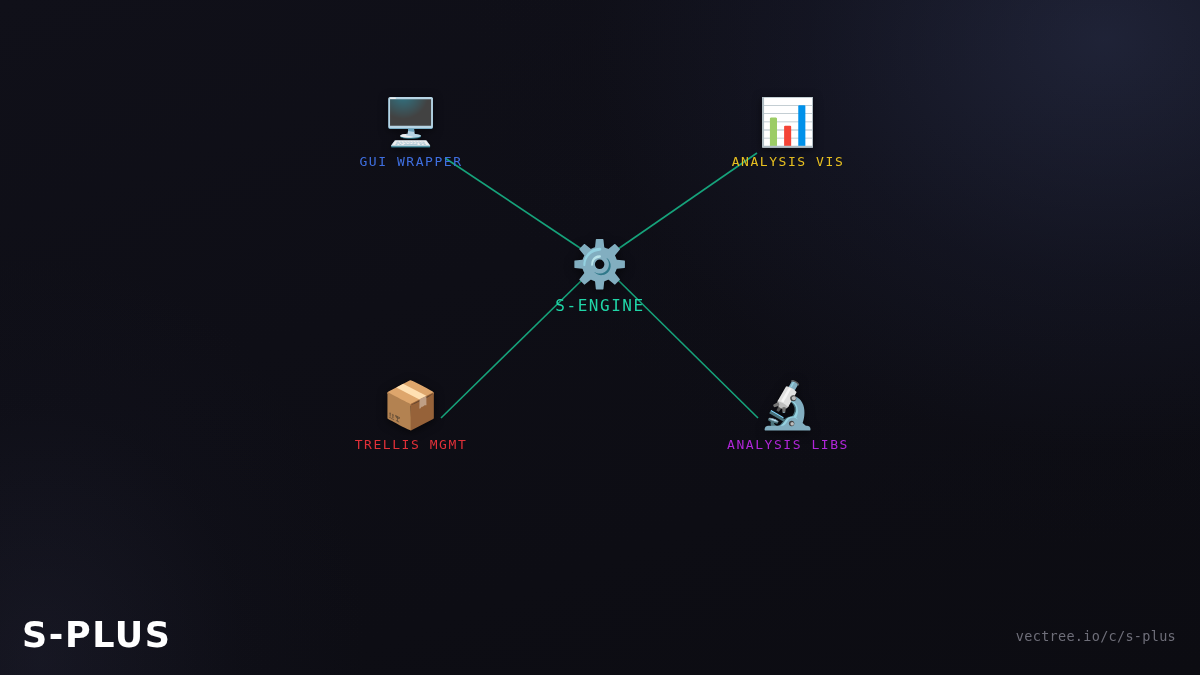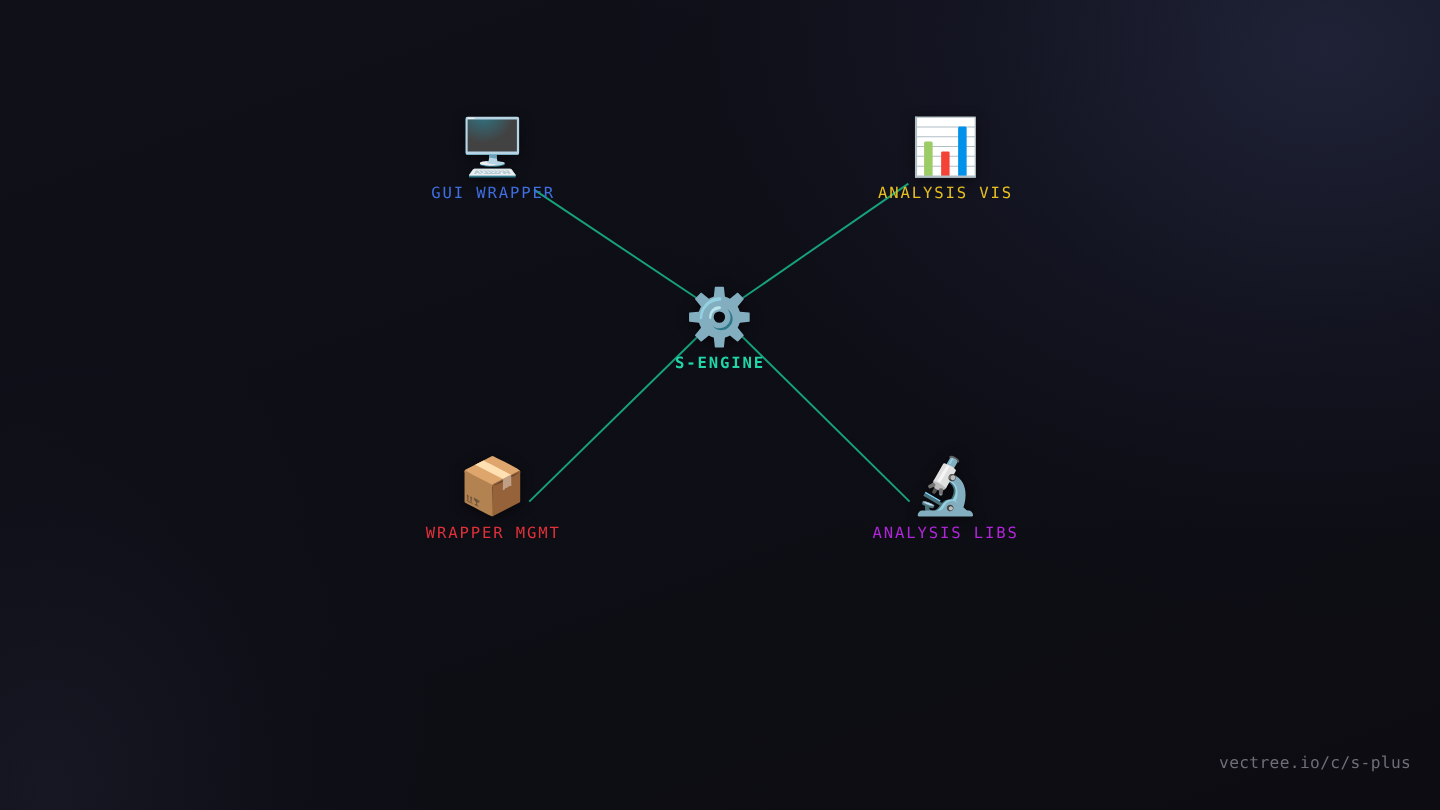--- a/index.html
+++ b/index.html
@@ -48,21 +48,21 @@
     margin-top:9px;
     font-family:"DejaVu Sans Mono","Liberation Mono",monospace;
     font-size:13px;
     letter-spacing:1.55px;
     font-weight:400;
     white-space:nowrap;
   }
 
   .node.leaf .glyph { font-size:46px; }
   .node.center .glyph { font-size:46px; }
-  .node.center .label { font-size:13px;font-weight:bold; }
+  .node.center .label { font-size:16px; }
 
   
   #brand {
     position:absolute;
     left:22px;
     bottom:22px;
   }
   #brand-row {
     display:flex;
     align-items:center;
@@ -124,26 +124,27 @@
     <span class="label" style="color:#e8c020;">ANALYSIS VIS</span>
   </div>
 
   <div class="node center" style="left:600px; top:241px;">
     <span class="glyph">⚙️</span>
     <span class="label" style="color:#20d6a8;">S-ENGINE</span>
   </div>
 
   <div class="node leaf" style="left:411px; top:382px;">
     <span class="glyph">📦</span>
-    <span class="label" style="color:#e03038;">WRAPPER MGMT</span>
+    <span class="label" style="color:#e03038;">TRELLIS MGMT</span>
   </div>
 
   <div class="node leaf" style="left:788px; top:382px;">
     <span class="glyph">🔬</span>
     <span class="label" style="color:#b026d8;">ANALYSIS LIBS</span>
   </div>
 
   <div id="brand">
+    <div id="brand-title">S-PLUS</div>
   </div>
 
   <div id="page-url">vectree.io/c/s-plus</div>
 
 </div>
 
 </body></html>

